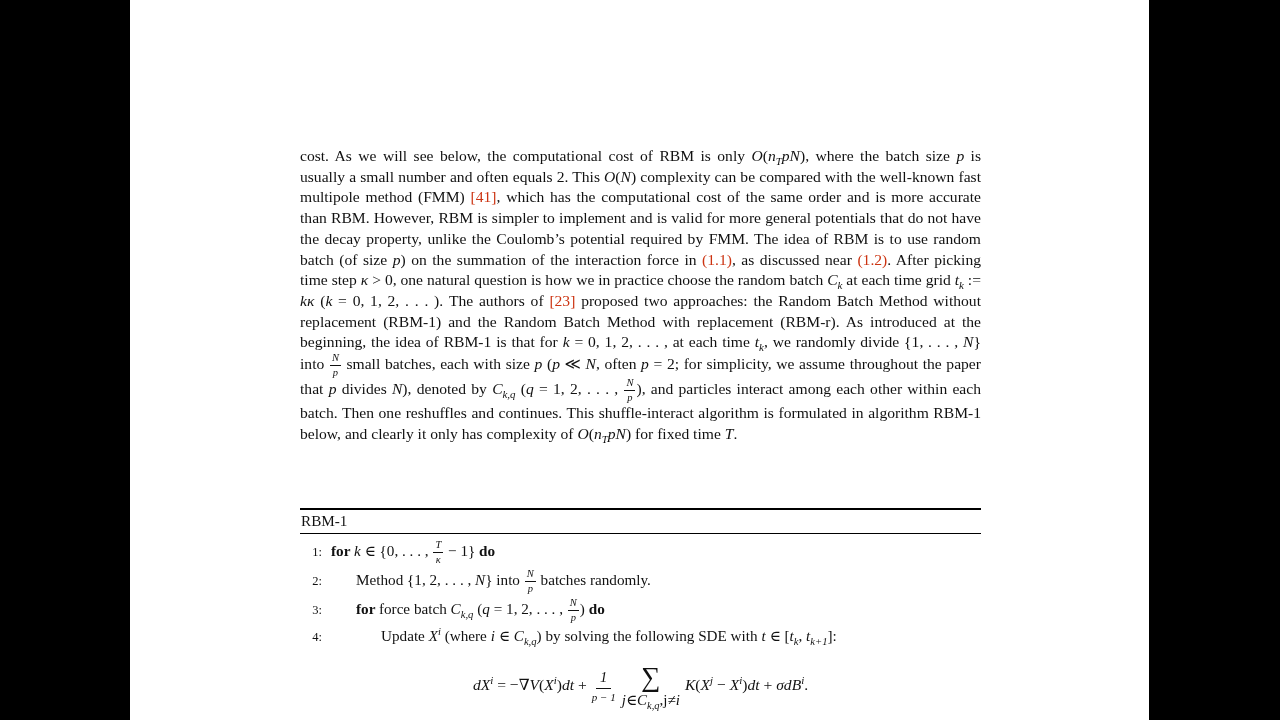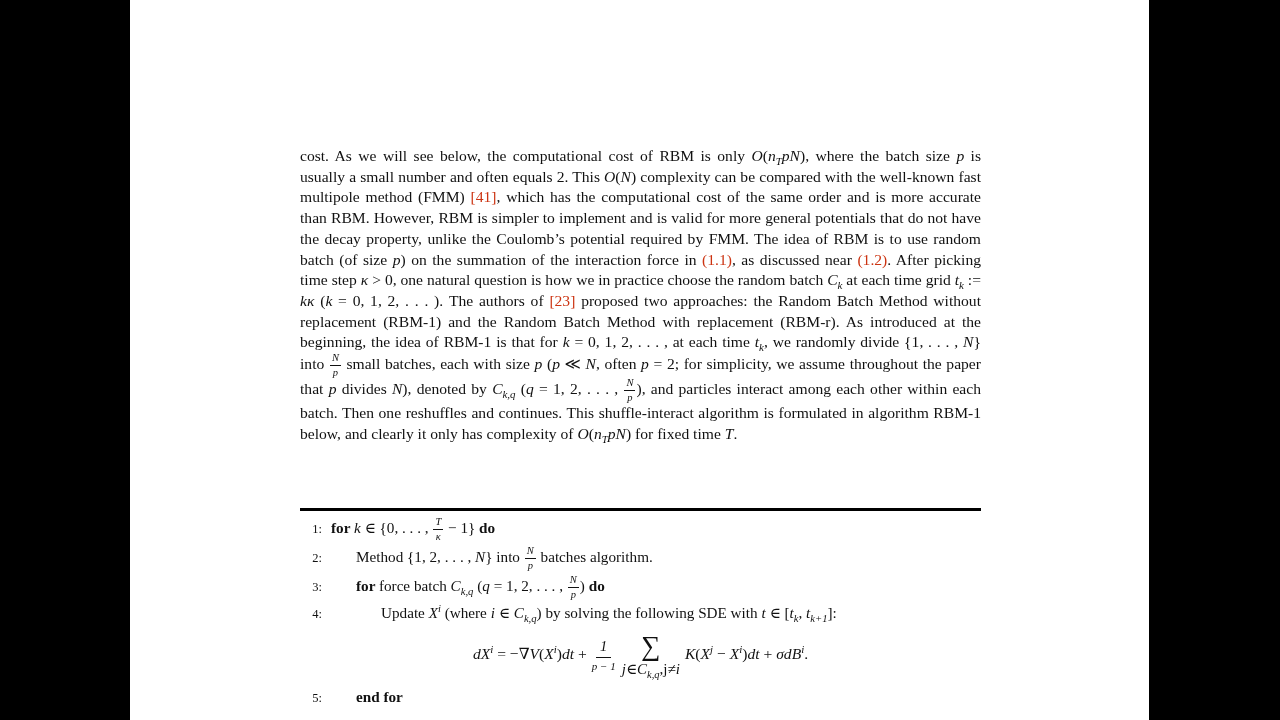--- a/index.html
+++ b/index.html
@@ -33,56 +33,57 @@
   .sum .sumsub { font-size: 15px; line-height: 1.1; margin-top: 1px; white-space: nowrap; }
 
   .algorithm { position: absolute; left: 170px; top: 508px; width: 681px; color: #111; font-size: 15.2px; }
   .rule-thick { border-top: 2.6px solid #000; }
   .rule-thin { border-top: 1.2px solid #000; }
   .algo-title { padding: 2px 0 3px 1px; }
   .algo-lines { padding-top: 6px; }
   .algo-line { display: flex; align-items: baseline; margin-bottom: 4px; }
   .line-num { width: 22px; flex: none; text-align: right; font-size: 12.5px; margin-right: 9px; }
   .line-body { flex: 1; }
-  .eq-row { text-align: center; margin: 12px 0 11px; font-size: 15.6px; }
+  .eq-row { text-align: center; margin: 20px 0 11px; font-size: 15.6px; }
 </style>
 </head>
 <body style="background: rgb(0, 0, 0);">
 
 <div class="viewport">
   <div class="letterbox left"></div>
   <div class="letterbox right"></div>
 
   <div class="paper">
 
     <div class="para"><span>cost.  As we will see below, the computational cost of RBM is only </span><span class="mi">O</span><span>(</span><span class="mi">n</span><sub class="mi">T</sub><span class="mi">pN</span><span>)</span><span>, where the batch size </span><span class="mi">p</span><span> is usually a small number and often equals 2.  This </span><span class="mi">O</span><span>(</span><span class="mi">N</span><span>)</span><span> complexity can be compared with the well-known fast multipole method (FMM) </span><span class="red">[41]</span><span>, which has the computational cost of the same order and is more accurate than RBM.  However, RBM is simpler to implement and is valid for more general potentials that do not have the decay property, unlike the Coulomb’s potential required by FMM.  The idea of RBM is to use random batch (of size </span><span class="mi">p</span><span>) on the summation of the interaction force in </span><span class="red">(1.1)</span><span>, as discussed near </span><span class="red">(1.2)</span><span>.  After picking time step </span><span class="mi">κ</span><span> &gt; 0, one natural question is how we in practice choose the random batch </span><span class="mi">C</span><sub class="mi">k</sub><span> at each time grid </span><span class="mi">t</span><sub class="mi">k</sub><span> := </span><span class="mi">kκ</span><span> (</span><span class="mi">k</span><span> = 0, 1, 2, . . . ).  The authors of </span><span class="red">[23]</span><span> proposed two approaches: the Random Batch Method without replacement (RBM-1) and the Random Batch Method with replacement (RBM-r).  As introduced at the beginning, the idea of RBM-1 is that for </span><span class="mi">k</span><span> = 0, 1, 2, . . . , at each time </span><span class="mi">t</span><sub class="mi">k</sub><span>, we randomly divide {1, . . . , </span><span class="mi">N</span><span>} into </span><span class="frac">
           <span class="fnum">N</span>
           <span class="fden">p</span>
         </span><span> small batches, each with size </span><span class="mi">p</span><span> (</span><span class="mi">p</span><span> ≪ </span><span class="mi">N</span><span>, often </span><span class="mi">p</span><span> = 2; for simplicity, we assume throughout the paper that </span><span class="mi">p</span><span> divides </span><span class="mi">N</span><span>), denoted by </span><span class="mi">C</span><sub class="mi">k,q</sub><span> (</span><span class="mi">q</span><span> = 1, 2, . . . , </span><span class="frac">
           <span class="fnum">N</span>
           <span class="fden">p</span>
         </span><span>), and particles interact among each other within each batch.  Then one reshuffles and continues.  This shuffle-interact algorithm is formulated in algorithm RBM-1 below, and clearly it only has complexity of </span><span class="mi">O</span><span>(</span><span class="mi">n</span><sub class="mi">T</sub><span class="mi">pN</span><span>)</span><span> for fixed time </span><span class="mi">T</span><span>.</span></div>
 
     <div class="algorithm">
       <div class="rule-thick"></div>
+      <div class="algo-title">RBM-1</div>
       <div class="rule-thin"></div>
       <div class="algo-lines">
           <div class="algo-line">
             <span class="line-num">1:</span>
             <span class="line-body" style="padding-left: 0px;"><span class="bf">for </span><span class="mi">k</span><span> ∈ {0, . . . , </span><span class="frac">
                 <span class="fnum">T</span>
                 <span class="fden">κ</span>
               </span><span> − 1} </span><span class="bf">do</span></span>
           </div>
           <div class="algo-line">
             <span class="line-num">2:</span>
             <span class="line-body" style="padding-left: 25px;"><span>Method {1, 2, . . . , </span><span class="mi">N</span><span>} into </span><span class="frac">
                 <span class="fnum">N</span>
                 <span class="fden">p</span>
-              </span><span> batches algorithm.</span></span>
+              </span><span> batches randomly.</span></span>
           </div>
           <div class="algo-line">
             <span class="line-num">3:</span>
             <span class="line-body" style="padding-left: 25px;"><span class="bf">for </span><span>force batch </span><span class="mi">C</span><sub class="mi">k,q</sub><span> (</span><span class="mi">q</span><span> = 1, 2, . . . , </span><span class="frac">
                 <span class="fnum">N</span>
                 <span class="fden">p</span>
               </span><span>) </span><span class="bf">do</span></span>
           </div>
           <div class="algo-line">
             <span class="line-num">4:</span>

